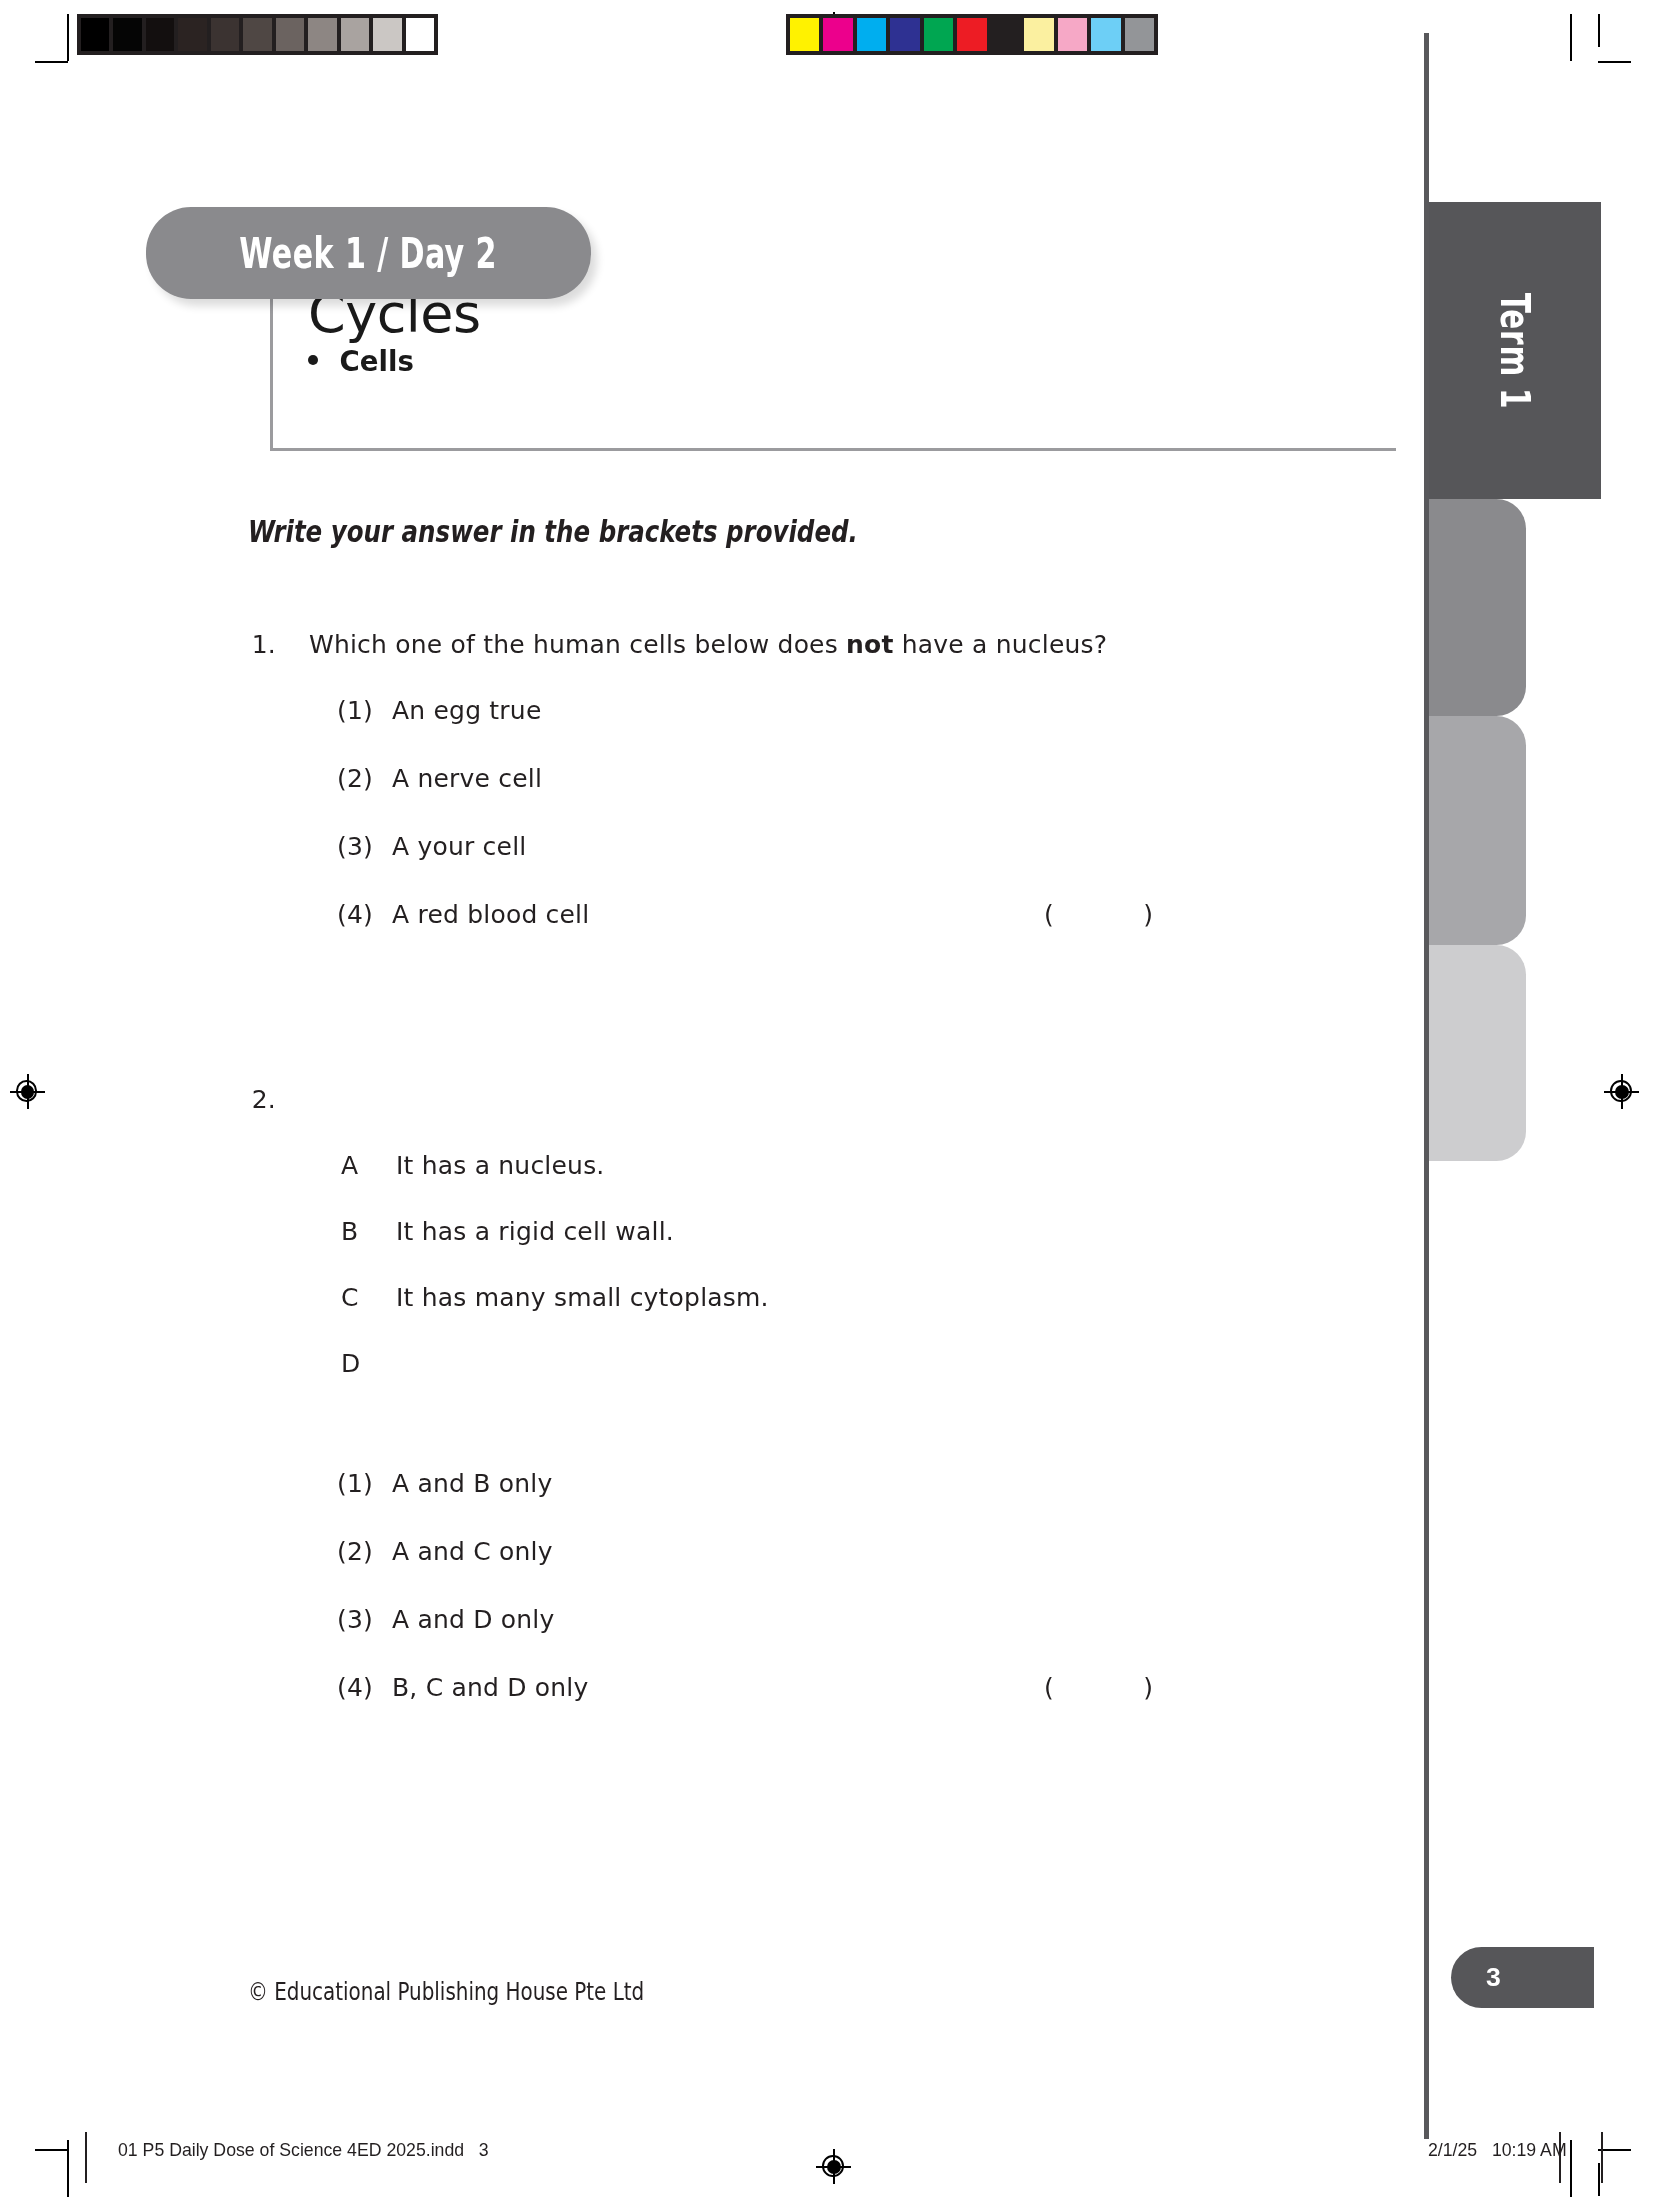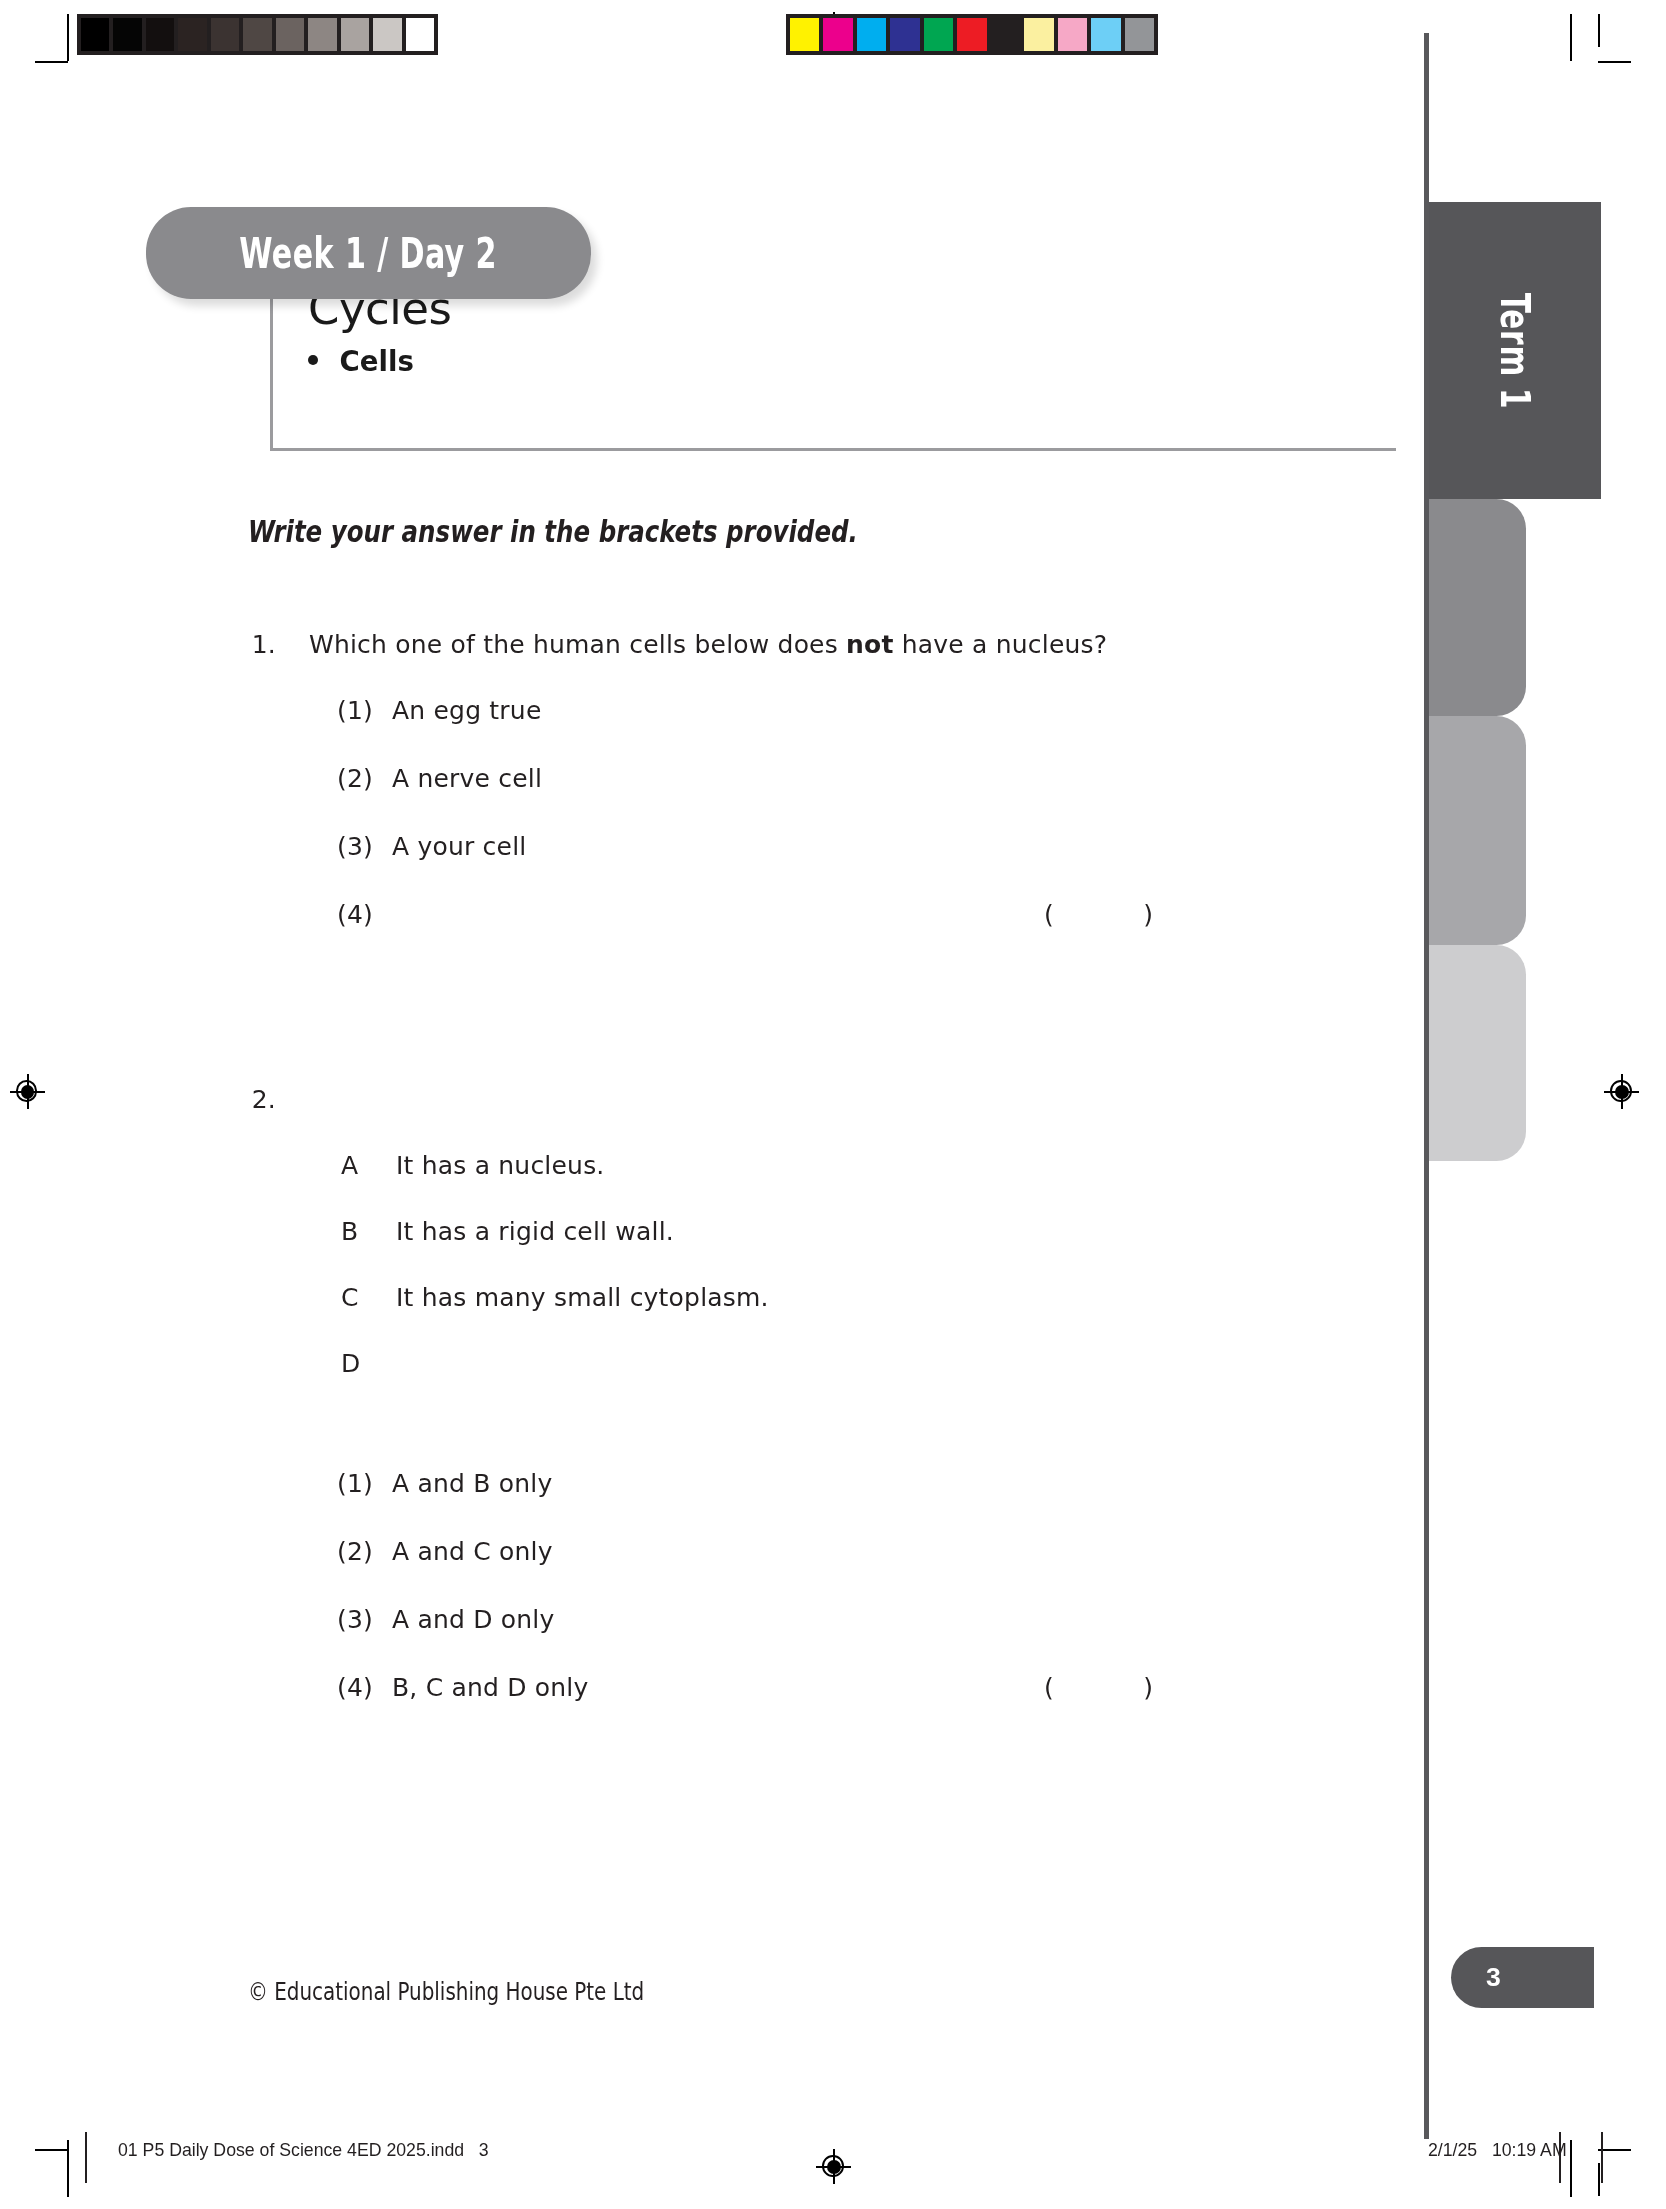--- a/index.html
+++ b/index.html
@@ -122,21 +122,21 @@
     height: 187px;
     border-left: 3.9px solid #9b9b9e;
     border-bottom: 3.9px solid #9b9b9e;
     box-sizing: border-box;
   }
   .title-main {
     position: absolute;
     left: 35px;
     top: 17.7px;
     font-family: "DejaVu Sans", sans-serif;
-    font-size: 45px;
+    font-size: 54px;
     font-weight: 400;
     color: #1a1a1a;
     letter-spacing: -0.5px;
   }
   .title-sub {
     position: absolute;
     left: 35px;
     top: 81px;
     font-family: "DejaVu Sans", sans-serif;
     font-size: 27.6px;
@@ -417,20 +417,21 @@
     <div class="optrow" style="padding-left:337px; margin-top:39px;">
       <span class="optlabel">(2)</span>
       <span class="opttext">A nerve cell</span>
     </div>
     <div class="optrow" style="padding-left:337px; margin-top:39px;">
       <span class="optlabel">(3)</span>
       <span class="opttext">A your cell</span>
     </div>
     <div class="optrow" style="padding-left:337px; margin-top:39px; position:relative;">
       <span class="optlabel">(4)</span>
+      <span class="opttext">A red blood cell</span>
       <span style="position:absolute; left:1044px; top:0;">
         <span>(</span>
         <span style="display:inline-block; width:73px;"></span>
         <span>)</span>
       </span>
     </div>
   </div>
 
   <div class="qblock" style="top:1085px;">
     <div class="qrow" style="padding-left:225px;">

